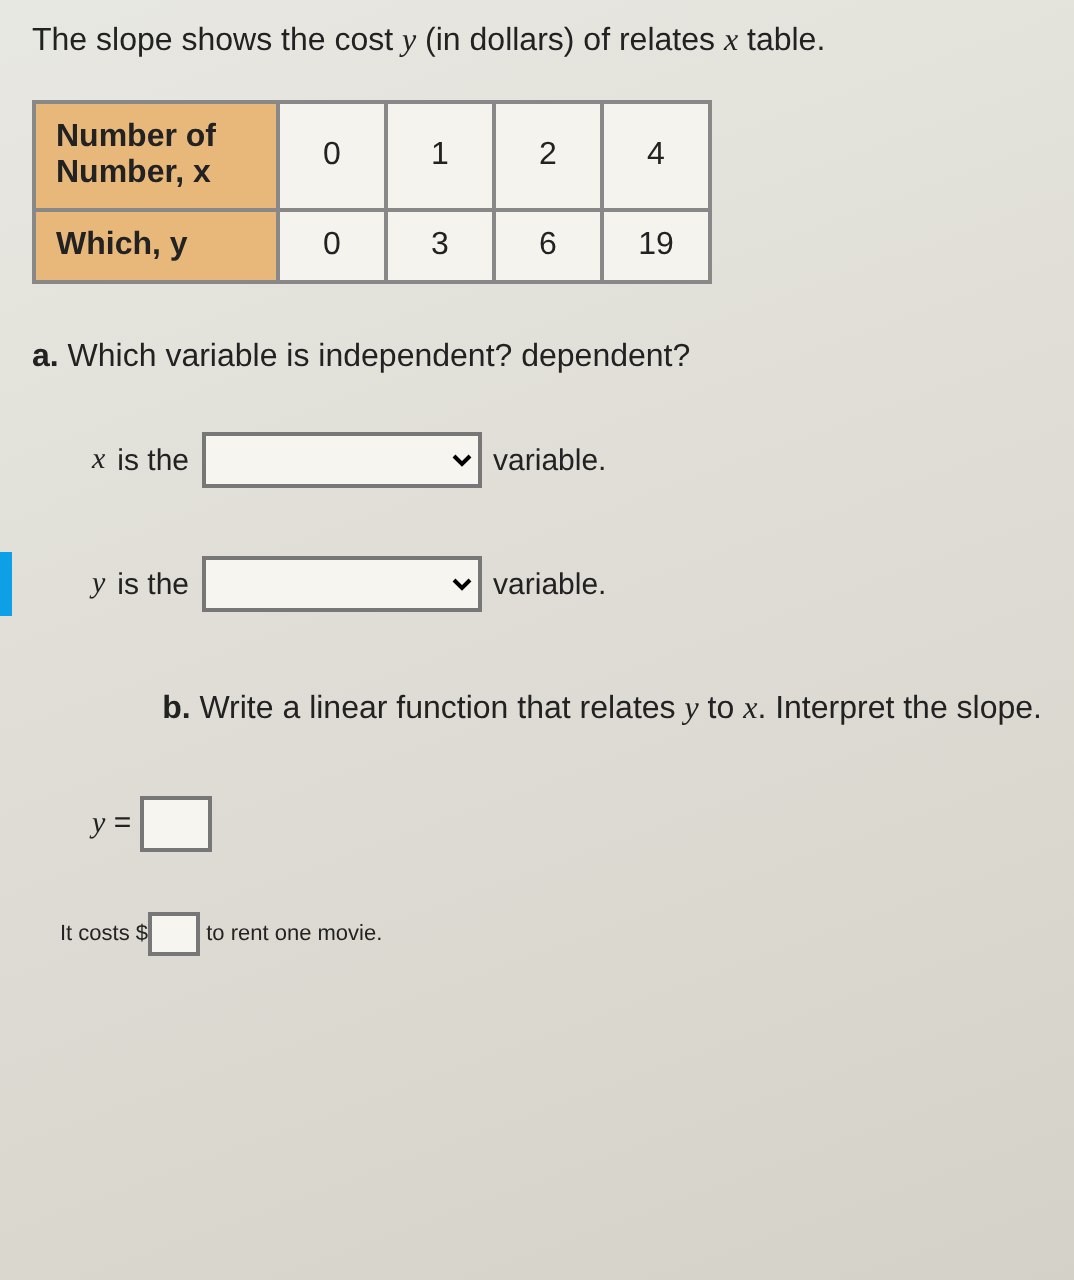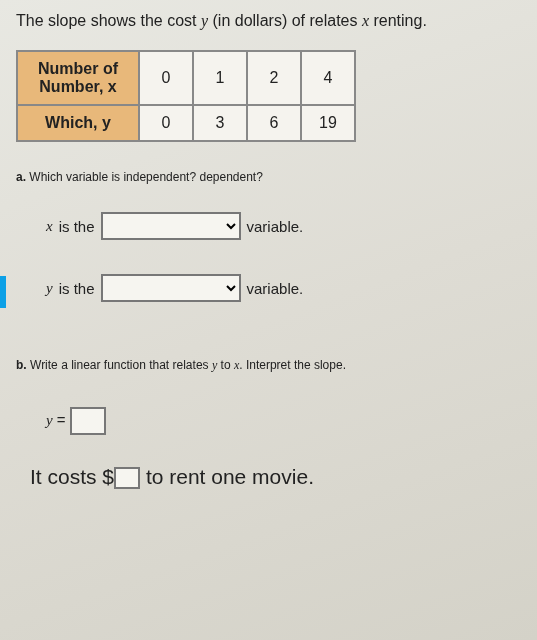--- a/index.html
+++ b/index.html
@@ -26,30 +26,30 @@
       margin-bottom: 28px;
     }
     table.data th, table.data td {
       border: 2px solid #888;
       padding: 8px 10px;
       text-align: center;
       font-size: 16px;
     }
     table.data th {
       background: #e8b87a;
-      text-align: center;
+      text-align: left;
       font-weight: bold;
       width: 100px;
     }
     table.data td {
       background: #f5f3ee;
       width: 32px;
     }
     .part-label {
-      font-size: 12px;
+      font-size: 16px;
       margin: 20px 0 28px 0;
     }
     .part-label .pl {
       font-weight: bold;
     }
     .answer-line {
       margin: 0 0 34px 30px;
       display: flex;
       align-items: center;
       gap: 6px;
@@ -78,38 +78,39 @@
     }
     .side-tab {
       position: absolute;
       left: 0;
       top: 276px;
       width: 6px;
       height: 32px;
       background: #0da0e6;
     }
     .section-b {
-      margin-top: 56px;
+      margin-top: 40px;
+      text-align: right;
     }
     .eq-line {
       margin: 34px 0 30px 30px;
       font-size: 15px;
     }
     .cost-line {
       margin: 0 0 0 14px;
-      font-size: 21px;
+      font-size: 11px;
     }
   </style>
 </head>
 <body>
 
 <div class="side-tab"></div>
 
 <div class="intro">
-  <span>The slope shows the cost </span><span class="mathvar">y</span><span> (in dollars) of relates </span><span class="mathvar">x</span><span> renting.</span>
+  <span>The slope shows the cost </span><span class="mathvar">y</span><span> (in dollars) of relates </span><span class="mathvar">x</span><span> table.</span>
 </div>
 
 <table class="data">
   <tbody>
       <tr>
     <th>
       <span>Number of</span><br>
       <span>Number, x</span>
     </th>
     <td>0</td>

